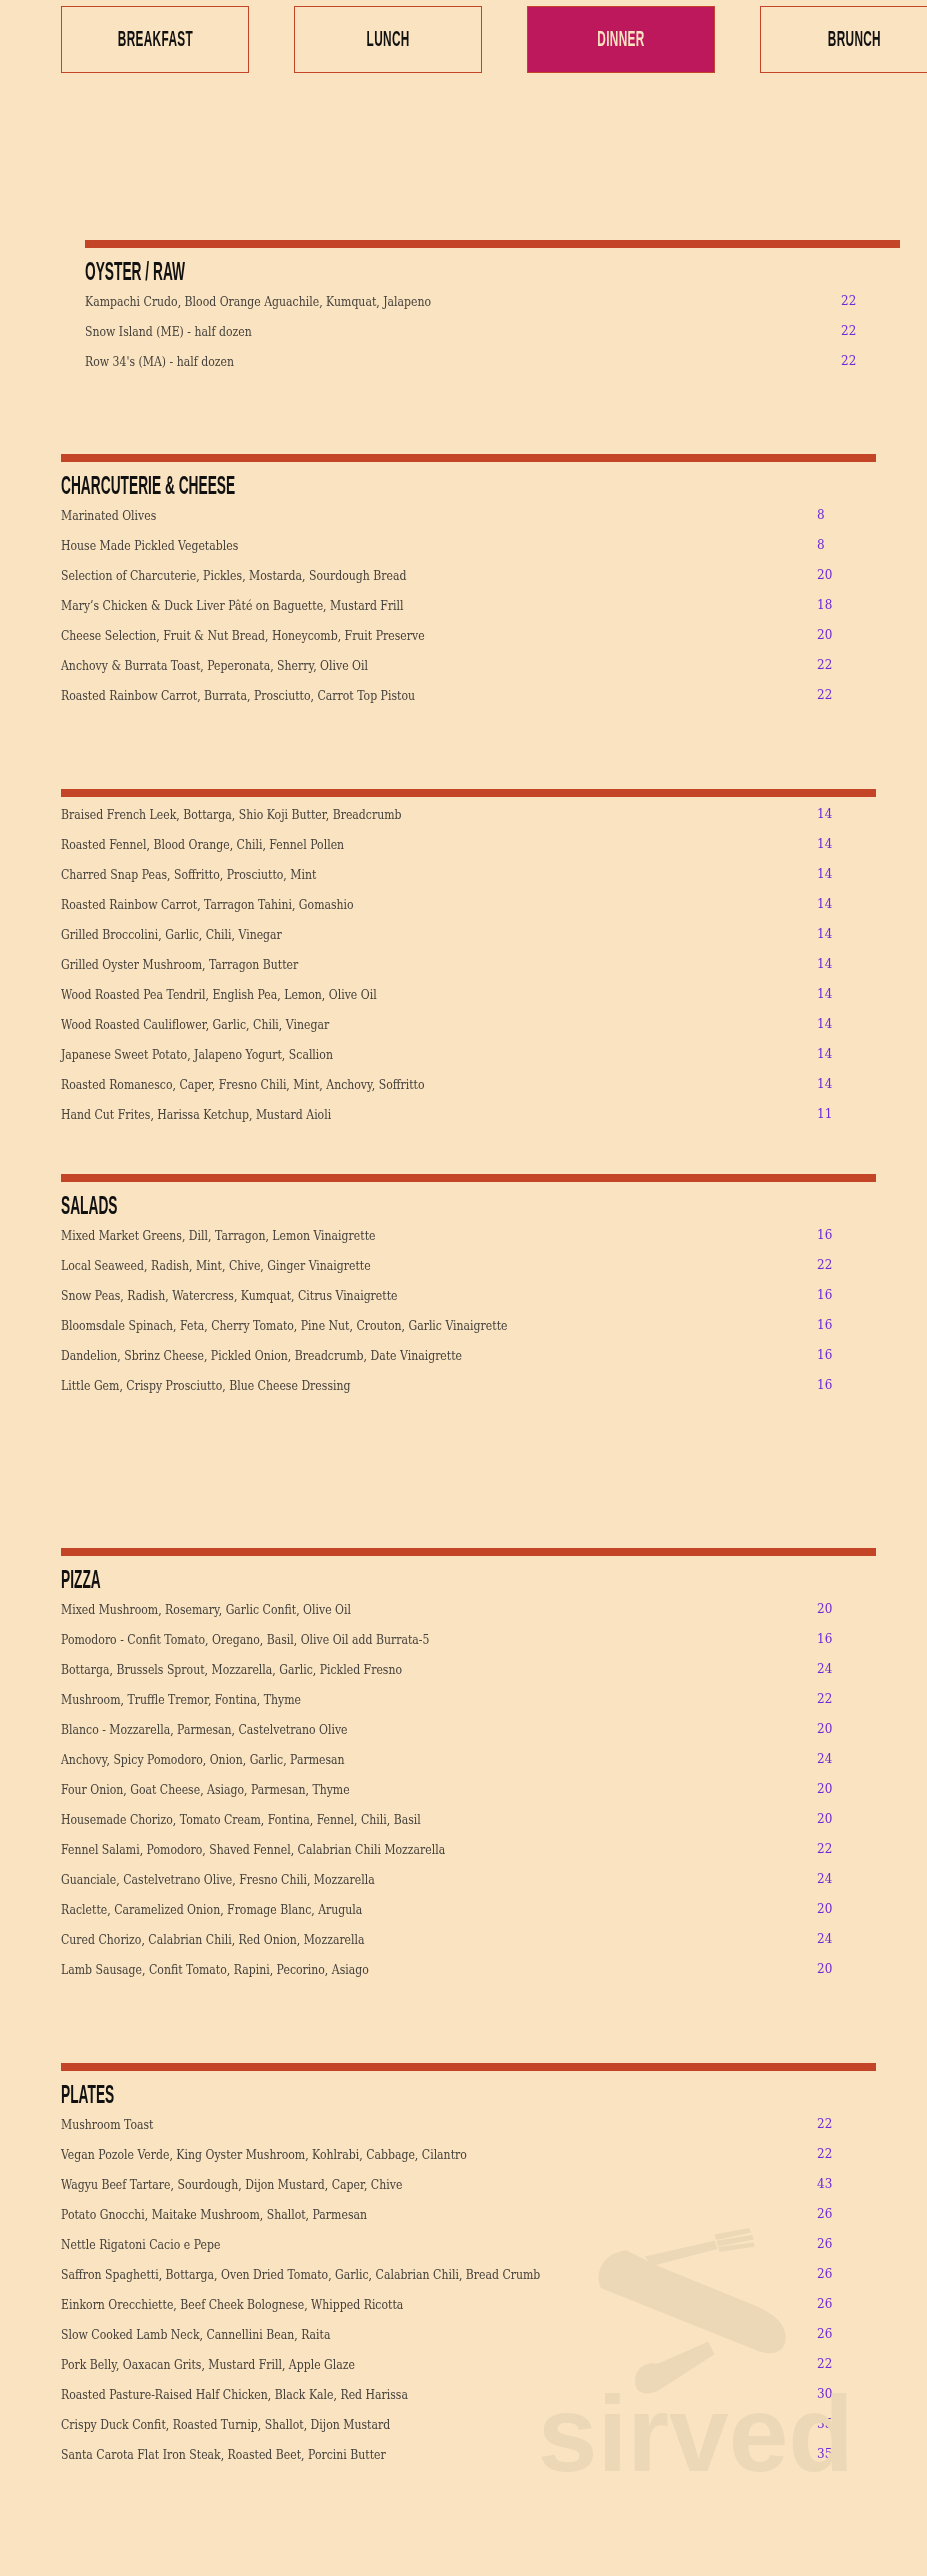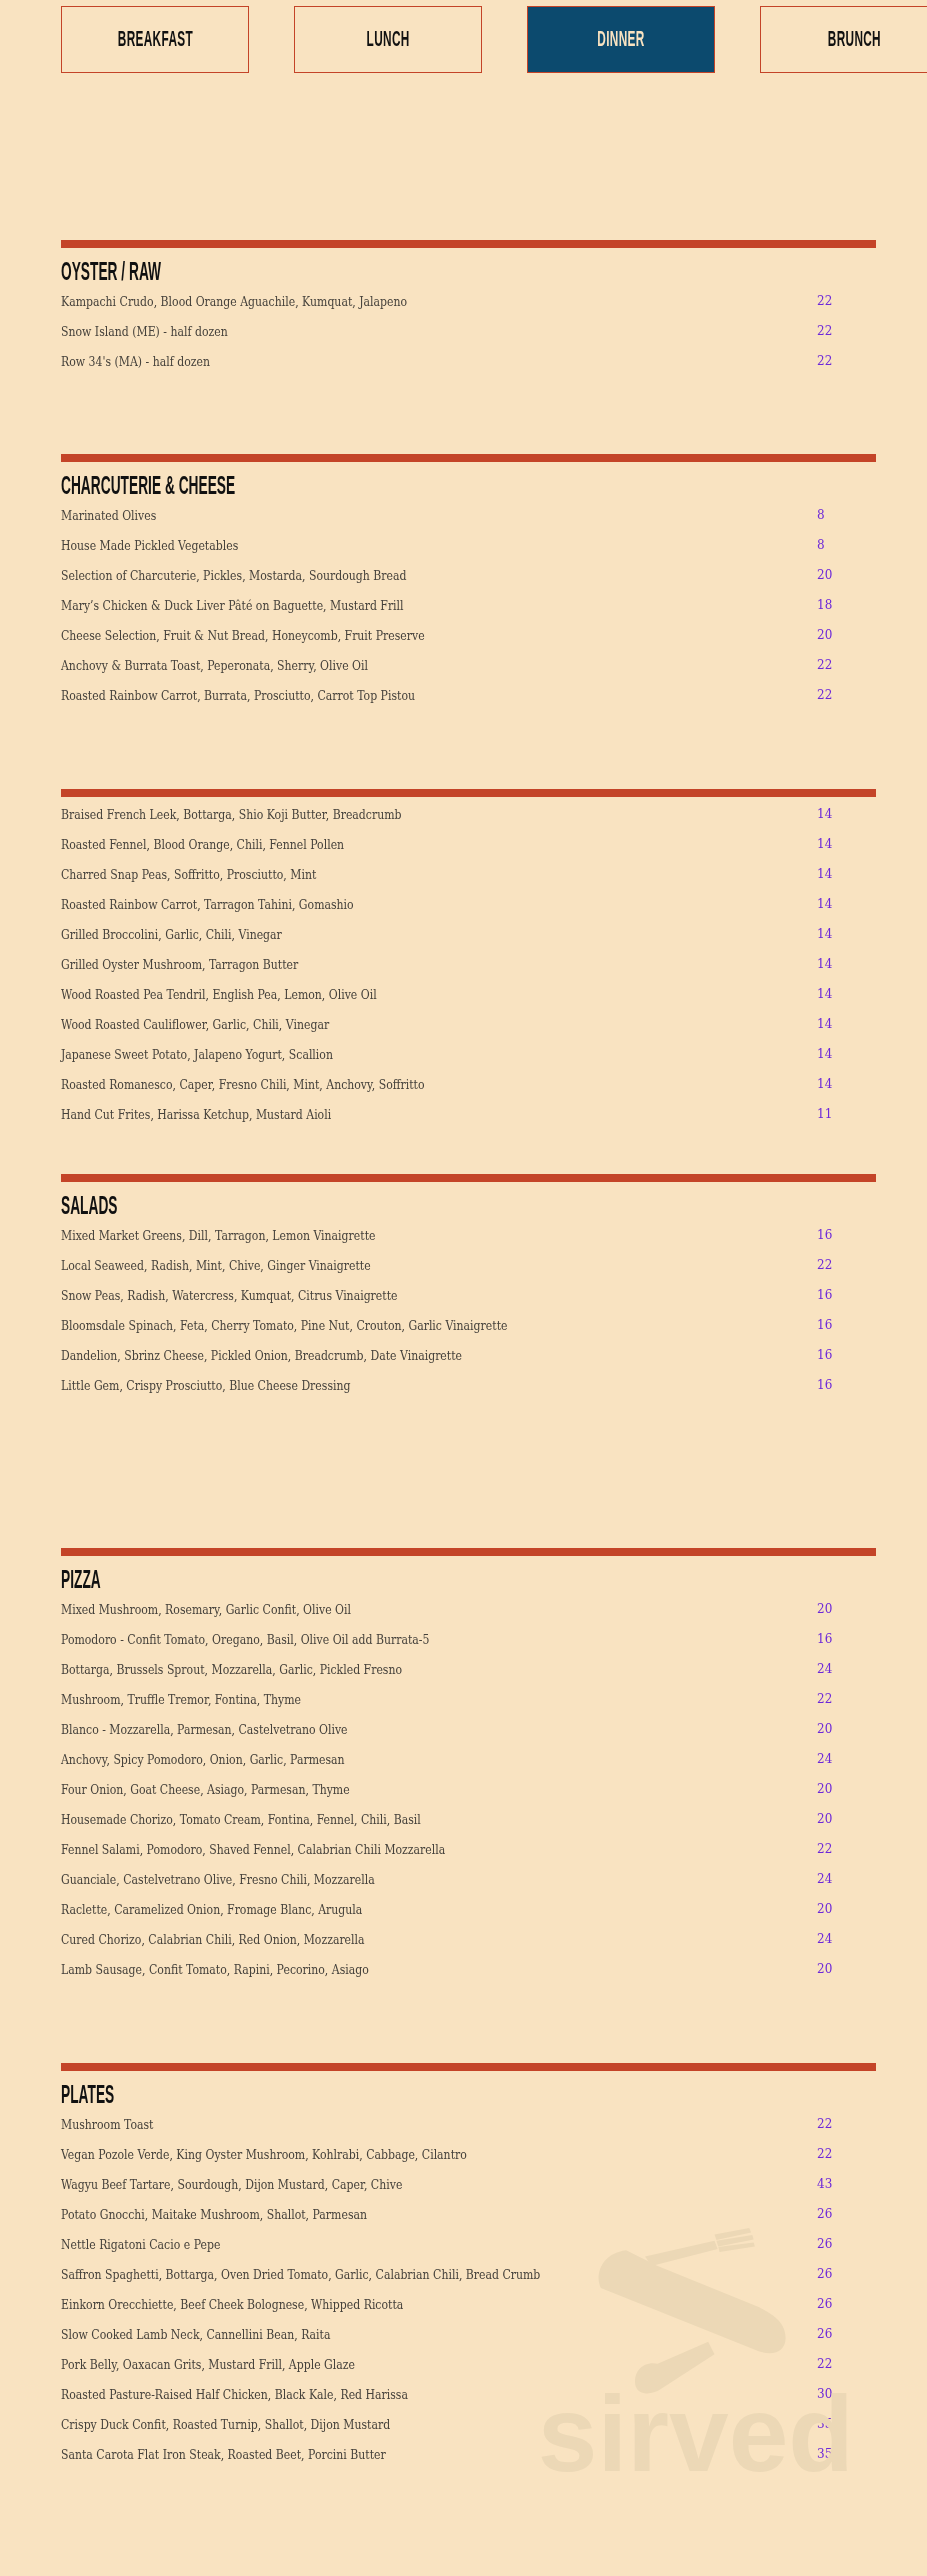--- a/index.html
+++ b/index.html
@@ -35,21 +35,21 @@
       letter-spacing: 0.6px;
       color: #111;
       cursor: pointer;
     }
     .tab .tab-label {
       display: inline-block;
       transform: scaleX(0.55);
       transform-origin: center;
     }
     .tab.active {
-      background: #0c4a6e;
+      background: #be185d;
       color: #f9e3c1;
       border-color: #c44428;
     }
     .section {
       position: absolute;
       left: 61px;
       width: 815px;
     }
     .section-bar {
       height: 7.6px;
@@ -115,21 +115,21 @@
     </div>
   <div class="tab active">
       <span class="tab-label">DINNER</span>
     </div>
   <div class="tab">
       <span class="tab-label">BRUNCH</span>
     </div>
 </div>
 
 <div id="sections">
-    <div class="section" style="top: 240px;">
+    <div class="section" style="top: 240px; margin-left: 24px;">
       <div class="section-bar"></div>
       <div class="section-title"><span>OYSTER / RAW</span></div>
       <div class="items">
         <div class="item">
           <span class="item-name">Kampachi Crudo, Blood Orange Aguachile, Kumquat, Jalapeno</span>
           <span class="item-price">22</span>
         </div>
         <div class="item">
           <span class="item-name">Snow Island (ME) - half dozen</span>
           <span class="item-price">22</span>

